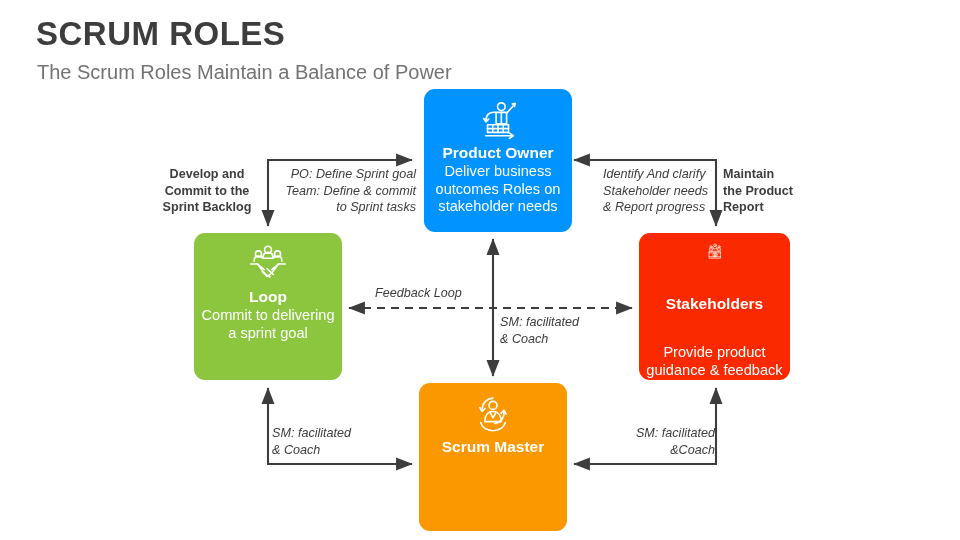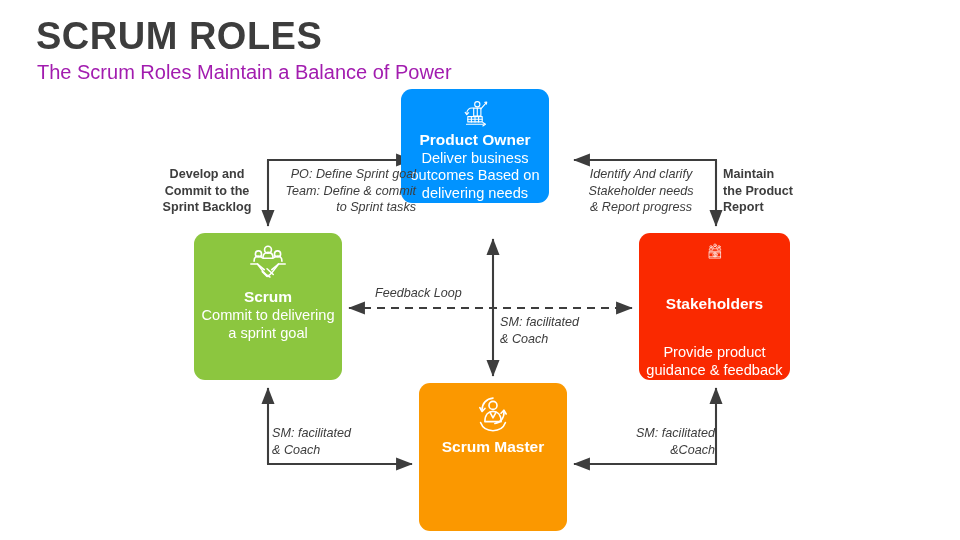--- a/index.html
+++ b/index.html
@@ -14,33 +14,33 @@
     overflow: hidden;
     font-family: "Liberation Sans", sans-serif;
     color: #404040;
   }
 
   
   #page-title {
     position: absolute;
     left: 36px;
     top: 16px;
-    font-size: 38px;
+    font-size: 33px;
     font-weight: bold;
     letter-spacing: 0.5px;
     color: #3d3d3d;
     line-height: 1.1;
   }
   #page-subtitle {
     position: absolute;
     left: 37px;
     top: 60px;
     font-size: 20px;
     font-weight: normal;
-    color: #a21caf;
+    color: #737373;
     line-height: 1.2;
   }
 
   
   .role-box {
     position: absolute;
     border-radius: 11px;
     box-sizing: border-box;
     display: flex;
     flex-direction: column;
@@ -63,21 +63,21 @@
     line-height: 1.28;
   }
   .role-desc {
     font-size: 14.6px;
     font-weight: normal;
     line-height: 1.22;
     padding: 0 6px;
   }
 
   #box-product-owner {
-    left: 401px; top: 89px; width: 148px; height: 114px; align-items: center;
+    left: 424px; top: 89px; width: 148px; height: 143px; align-items: center;
   }
   #box-team {
     left: 194px; top: 233px; width: 148px; height: 147px;
   }
   #box-stakeholders {
     left: 639px; top: 233px; width: 151px; height: 147px;
   }
   #box-scrum-master {
     left: 419px; top: 383px; width: 148px; height: 148px; text-align: center;
   }
@@ -104,22 +104,22 @@
 
   #label-develop-commit {
     left: 152px; top: 166px; width: 110px;
     text-align: center;
   }
   #label-po-define {
     left: 274px; top: 166px; width: 142px;
     text-align: right;
   }
   #label-identify-clarify {
-    left: 571px; top: 166px; width: 140px;
-    text-align: center;
+    left: 603px; top: 166px; width: 140px;
+    text-align: left;
   }
   #label-maintain-backlog {
     left: 723px; top: 166px; width: 100px;
     text-align: left;
   }
   #label-feedback-loop {
     left: 375px; top: 285px; width: 110px;
     text-align: left;
   }
   #label-sm-center {
@@ -209,39 +209,39 @@
     <path d="M39 5.2 L42 4.6 L41.4 7.8"></path>
     <path d="M21.5 14 C15 13, 11 17, 11.5 23"></path>
     <path d="M9 20.5 L11.5 24 L14.3 21"></path>
     <path d="M13 27 h22 v8 h-22 z"></path>
     <path d="M18.5 27 v8 M24 27 v8 M29.5 27 v8"></path>
     <path d="M13 31 h22"></path>
     <path d="M11 38.5 h27"></path>
     <path d="M36 35.8 L40 38.5 L36 41.2"></path>
   </svg>
   <div class="role-title">Product Owner</div>
-  <div class="role-desc">Deliver business outcomes Based on delivering needs</div>
+  <div class="role-desc">Deliver business outcomes Roles on stakeholder needs</div>
 </div>
 
 <div class="role-box" id="box-team" style="background: rgb(140, 198, 63);">
   <svg class="role-icon" viewBox="0 0 48 44" xmlns="http://www.w3.org/2000/svg" fill="none" stroke="#ffffff" stroke-width="1.7" stroke-linecap="round" stroke-linejoin="round">
     <circle cx="24" cy="7" r="3.6"></circle>
     <path d="M18.6 16 C18.6 11.6, 21 9.8, 24 9.8 C27 9.8, 29.4 11.6, 29.4 16 z"></path>
     <circle cx="14" cy="11.5" r="3.2"></circle>
     <path d="M9.4 19 C9.4 15.2, 11.4 13.8, 14 13.8 C15.4 13.8, 16.6 14.2, 17.4 15.1"></path>
     <circle cx="34" cy="11.5" r="3.2"></circle>
     <path d="M38.6 19 C38.6 15.2, 36.6 13.8, 34 13.8 C32.6 13.8, 31.4 14.2, 30.6 15.1"></path>
     <path d="M6 22 L13 22 L20 28"></path>
     <path d="M42 22 L35 22 L28 28"></path>
     <path d="M13 22 L19 30 C21 32.5, 23.5 34.5, 26 35.5"></path>
     <path d="M35 22 L29 30 C27.5 32.2, 25.5 33.8, 23 35"></path>
     <path d="M18 30 L22.5 34.5"></path>
     <path d="M23 27 L29.5 33"></path>
   </svg>
-  <div class="role-title">Scrum</div>
+  <div class="role-title">Loop</div>
   <div class="role-desc">Commit to delivering a sprint goal</div>
 </div>
 
 <div class="role-box" id="box-stakeholders" style="background: rgb(250, 41, 0); gap: 31px;">
   <svg class="role-icon" viewBox="0 0 48 44" xmlns="http://www.w3.org/2000/svg" fill="none" stroke="#ffffff" stroke-width="1.7" stroke-linecap="round" stroke-linejoin="round">
     <circle cx="24" cy="5.6" r="3.2"></circle>
     <path d="M19.4 13.5 C19.4 9.8, 21.4 8.2, 24 8.2 C26.6 8.2, 28.6 9.8, 28.6 13.5 z"></path>
     <circle cx="14" cy="9.6" r="3"></circle>
     <path d="M9.6 17 C9.6 13.5, 11.6 12, 14 12 C16.4 12, 18.4 13.5, 18.4 17 z"></path>
     <circle cx="34" cy="9.6" r="3"></circle>

